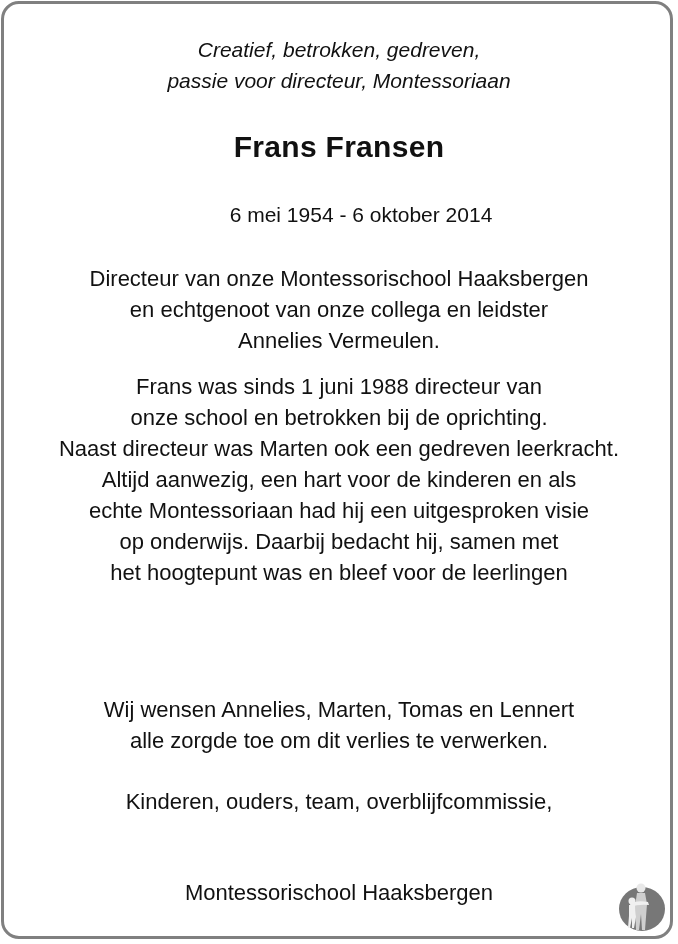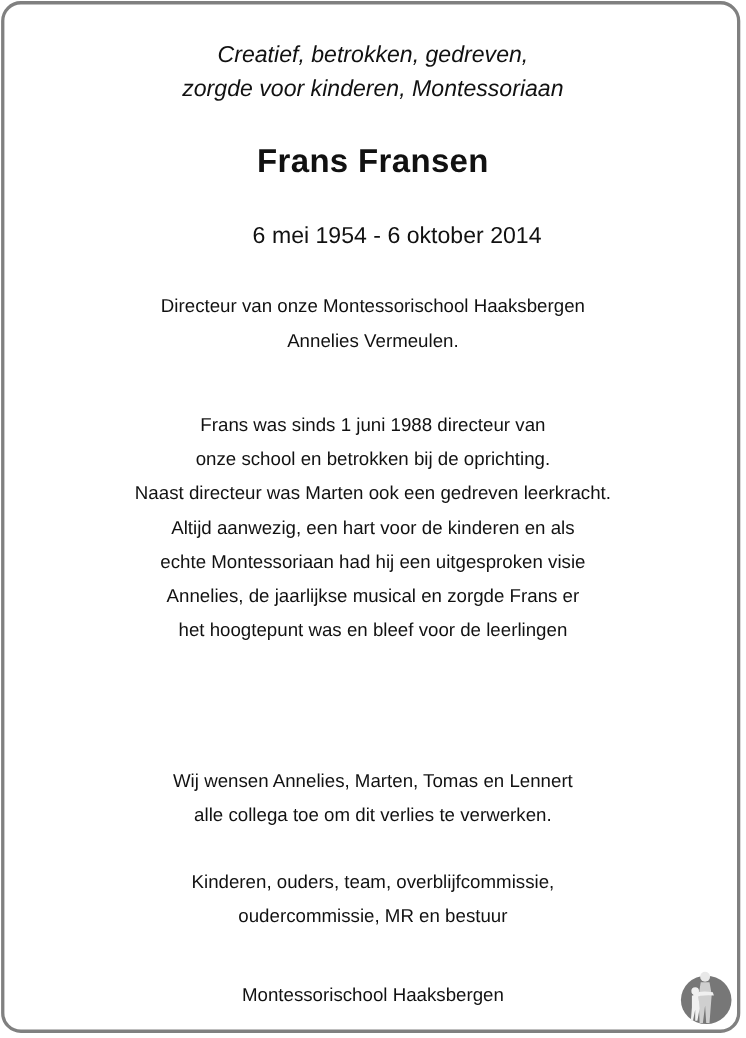--- a/index.html
+++ b/index.html
@@ -10,66 +10,66 @@
     box-sizing:border-box;
   }
   .txt {
     position:absolute; left:0; width:678px; text-align:center;
     font-family:"Liberation Sans", sans-serif; color:#111;
     white-space:nowrap;
   }
   .motto { font-style:italic; font-size:21px; line-height:31px; top:34px; }
   .name { font-weight:bold; font-size:30px; top:130px; letter-spacing:0.3px; }
   .dates { font-size:21px; top:203px;padding-left:22px; }
-  .body { font-size:17px; line-height:31px; }
+  .body { font-size:22px; line-height:31px; }
   .p1 { top:263px; }
   .p2 { top:371px; }
   .p3 { top:694px; }
   .p4 { top:786px; }
-  .p5 { top:877px;margin-top:12px; }
+  .p5 { top:877px; }
   .line { display:block; }
   .logo { position:absolute; left:618px; top:882px; width:48px; height:50px; }
 </style>
 </head>
 <body>
 
 <div class="card"></div>
 
 <div class="txt motto">
   <span class="line">Creatief, betrokken, gedreven,</span>
-  <span class="line">zorgde voor kinderen, Montessoriaan</span>
+  <span class="line">passie voor directeur, Montessoriaan</span>
 </div>
 
 <div class="txt name">Frans Fransen</div>
 
 <div class="txt dates">6 mei 1954 - 6 oktober 2014</div>
 
 <div class="txt body p1">
   <span class="line">Directeur van onze Montessorischool Haaksbergen</span>
+  <span class="line">en echtgenoot van onze collega en leidster</span>
   <span class="line">Annelies Vermeulen.</span>
 </div>
 
 <div class="txt body p2">
   <span class="line">Frans was sinds 1 juni 1988 directeur van</span>
   <span class="line">onze school en betrokken bij de oprichting.</span>
   <span class="line">Naast directeur was Marten ook een gedreven leerkracht.</span>
   <span class="line">Altijd aanwezig, een hart voor de kinderen en als</span>
   <span class="line">echte Montessoriaan had hij een uitgesproken visie</span>
-  <span class="line">Annelies, de jaarlijkse musical en zorgde Frans er</span>
+  <span class="line">op onderwijs. Daarbij bedacht hij, samen met</span>
   <span class="line">het hoogtepunt was en bleef voor de leerlingen</span>
 </div>
 
 <div class="txt body p3">
   <span class="line">Wij wensen Annelies, Marten, Tomas en Lennert</span>
-  <span class="line">alle collega toe om dit verlies te verwerken.</span>
+  <span class="line">alle zorgde toe om dit verlies te verwerken.</span>
 </div>
 
 <div class="txt body p4">
   <span class="line">Kinderen, ouders, team, overblijfcommissie,</span>
-  <span class="line">oudercommissie, MR en bestuur</span>
 </div>
 
 <div class="txt body p5">Montessorischool Haaksbergen</div>
 
 <svg class="logo" viewBox="0 0 48 50">
   <ellipse cx="24" cy="27" rx="23" ry="22" fill="#777"></ellipse>
   <circle cx="23" cy="6" r="4.5" fill="#e8e8e8"></circle>
   <path d="M19 11 L27 11 L29 22 L27 48 L24 48 L23 32 L21 48 L18 48 L17 24 Z" fill="#cfcfcf"></path>
   <path d="M12 22 Q18 18 30 20 L31 23 Q20 22 13 25 Z" fill="#f0f0f0"></path>
   <circle cx="14" cy="19" r="3.5" fill="#f0f0f0"></circle>

